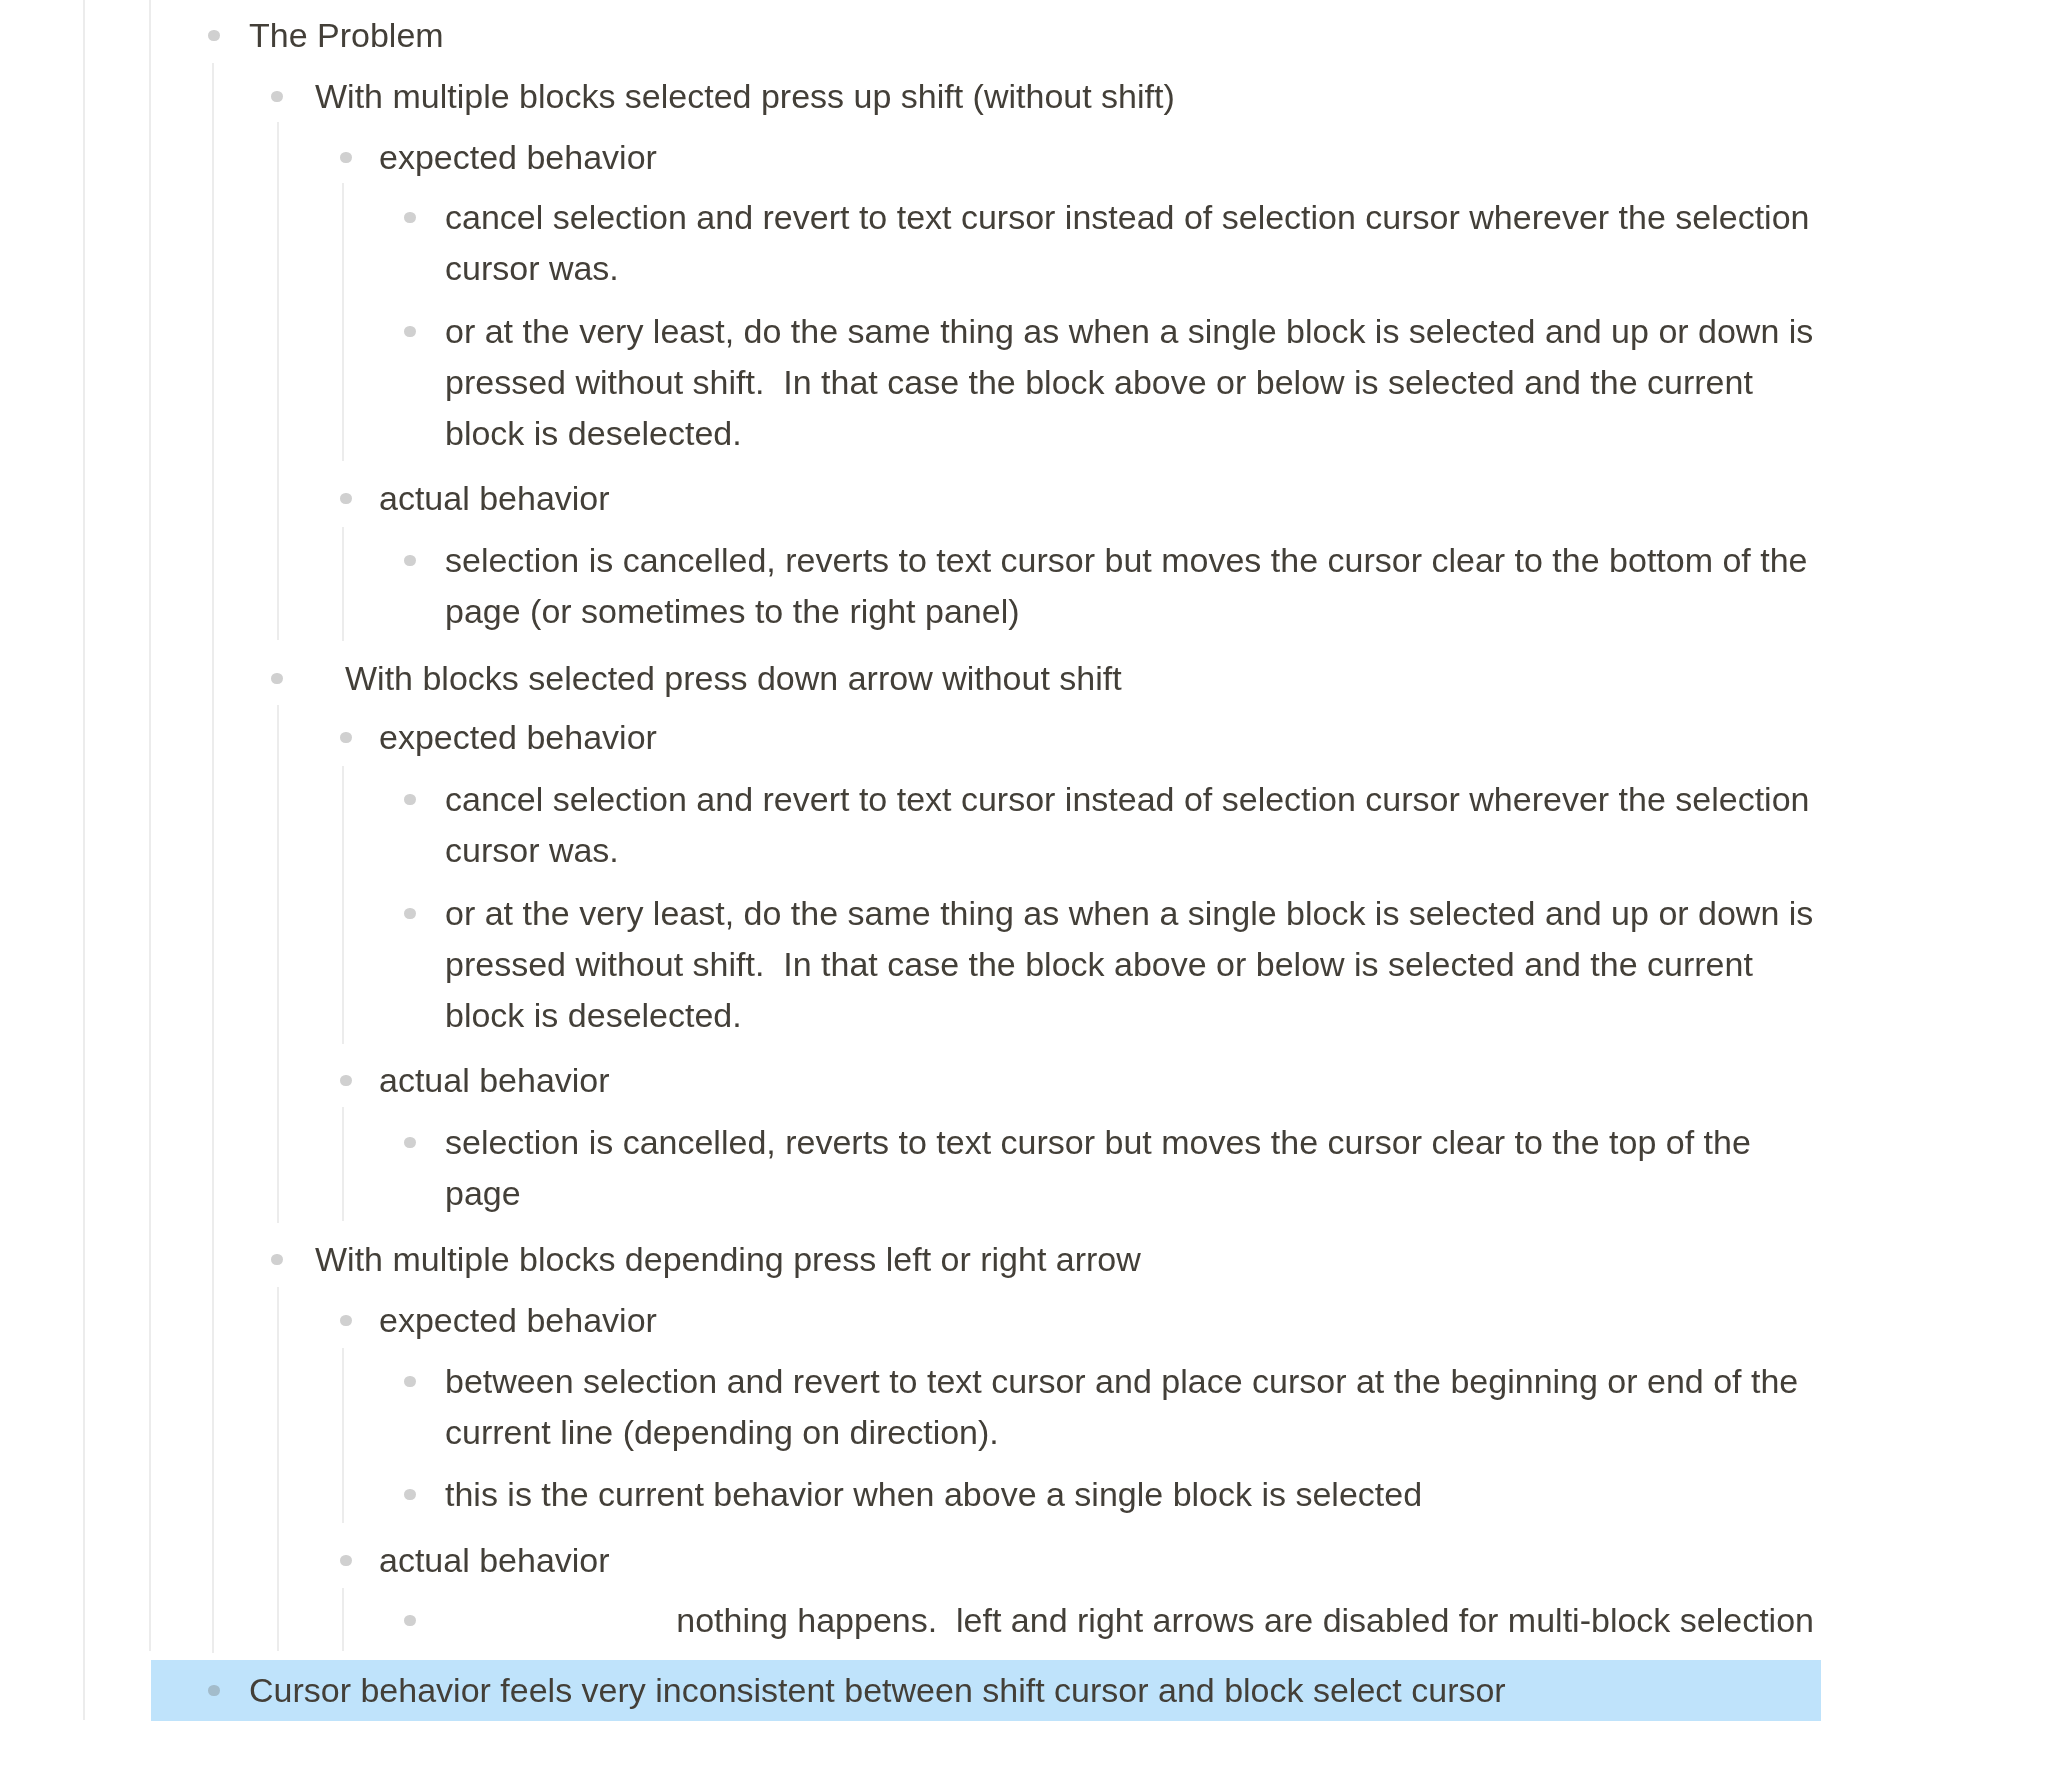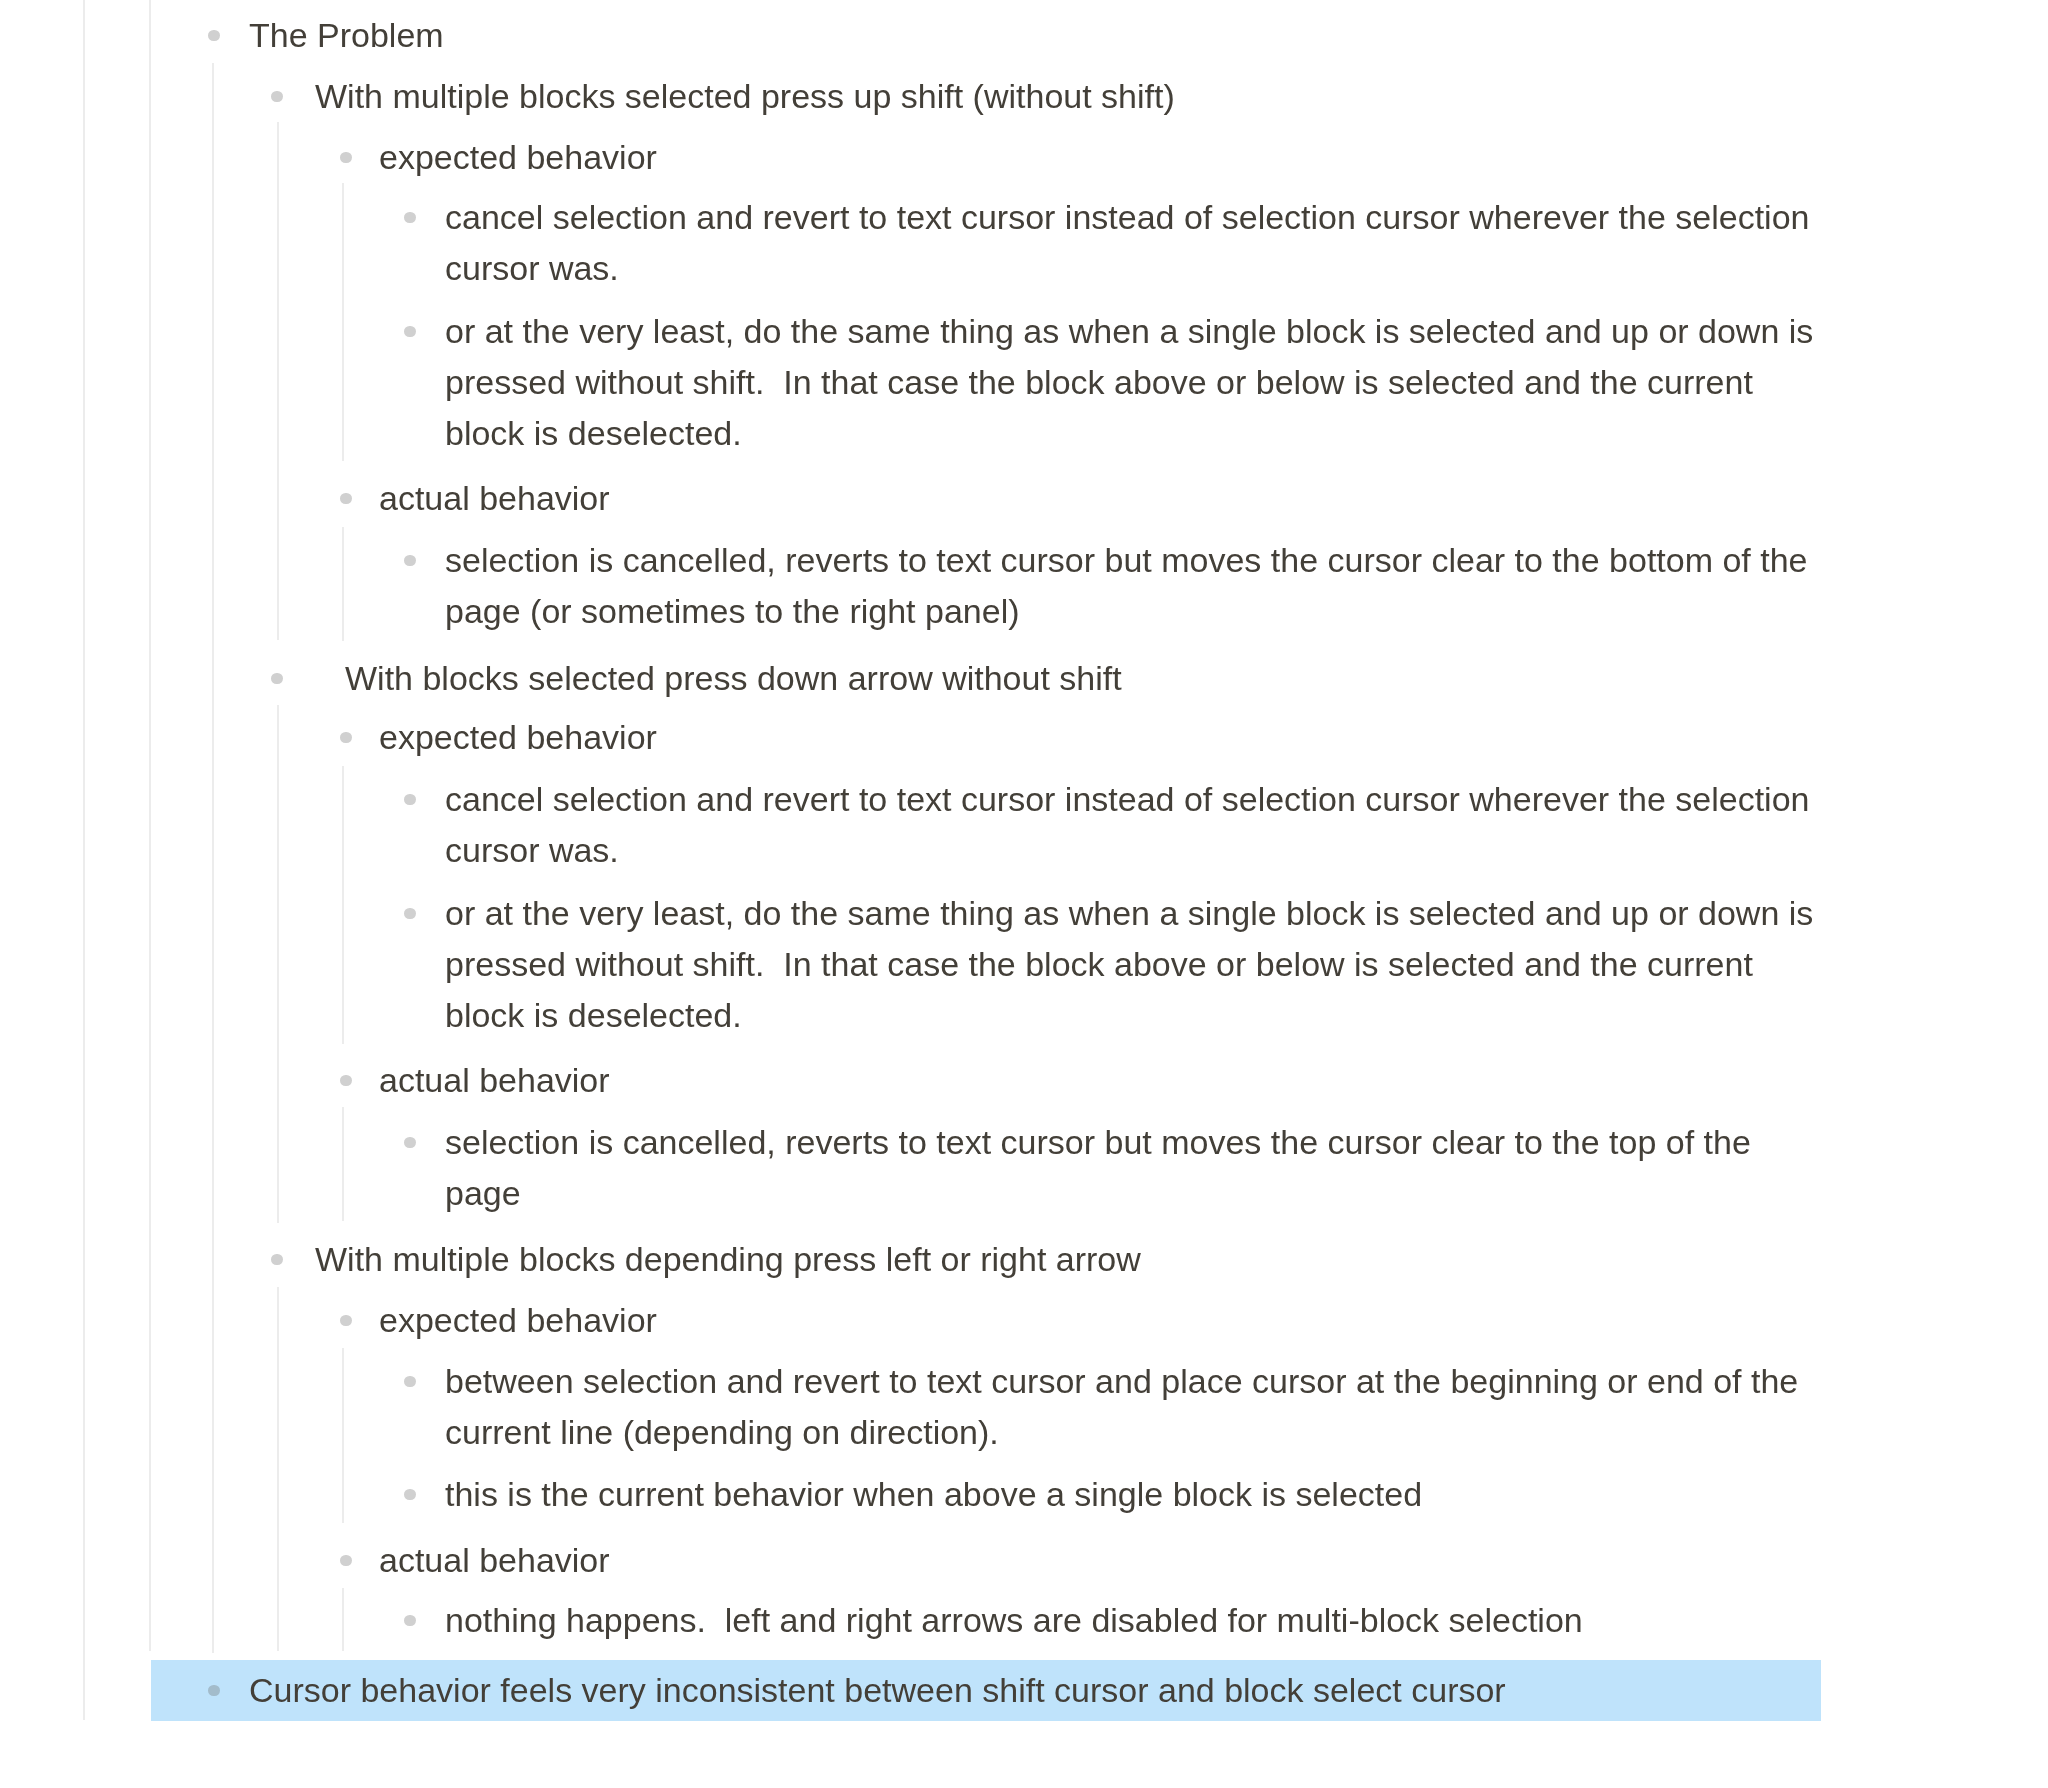--- a/index.html
+++ b/index.html
@@ -44,17 +44,17 @@
       <div class="row" style="top: 712px; left: 0px; width: 2049px;"><span class="bullet" style="left: 340px; top: 19.7px;"></span><span class="text" style="left: 379px; top: 0px;">expected behavior</span></div>
       <div class="row" style="top: 774px; left: 0px; width: 2049px;"><span class="bullet" style="left: 404px; top: 19.7px;"></span><span class="text" style="left: 445px; top: 0px;">cancel selection and revert to text cursor instead of selection cursor wherever the selection cursor was.</span></div>
       <div class="row" style="top: 888px; left: 0px; width: 2049px;"><span class="bullet" style="left: 404px; top: 19.7px;"></span><span class="text" style="left: 445px; top: 0px;">or at the very least, do the same thing as when a single block is selected and up or down is pressed without shift.  In that case the block above or below is selected and the current block is deselected.</span></div>
       <div class="row" style="top: 1055px; left: 0px; width: 2049px;"><span class="bullet" style="left: 340px; top: 19.7px;"></span><span class="text" style="left: 379px; top: 0px;">actual behavior</span></div>
       <div class="row" style="top: 1117px; left: 0px; width: 2049px;"><span class="bullet" style="left: 404px; top: 19.7px;"></span><span class="text" style="left: 445px; top: 0px;">selection is cancelled, reverts to text cursor but moves the cursor clear to the top of the page</span></div>
       <div class="row" style="top: 1234px; left: 0px; width: 2049px;"><span class="bullet" style="left: 271px; top: 19.7px;"></span><span class="text" style="left: 315px; top: 0px;">With multiple blocks depending press left or right arrow</span></div>
       <div class="row" style="top: 1295px; left: 0px; width: 2049px;"><span class="bullet" style="left: 340px; top: 19.7px;"></span><span class="text" style="left: 379px; top: 0px;">expected behavior</span></div>
       <div class="row" style="top: 1356px; left: 0px; width: 2049px;"><span class="bullet" style="left: 404px; top: 19.7px;"></span><span class="text" style="left: 445px; top: 0px;">between selection and revert to text cursor and place cursor at the beginning or end of the current line (depending on direction).</span></div>
       <div class="row" style="top: 1469px; left: 0px; width: 2049px;"><span class="bullet" style="left: 404px; top: 19.7px;"></span><span class="text" style="left: 445px; top: 0px;">this is the current behavior when above a single block is selected</span></div>
       <div class="row" style="top: 1535px; left: 0px; width: 2049px;"><span class="bullet" style="left: 340px; top: 19.7px;"></span><span class="text" style="left: 379px; top: 0px;">actual behavior</span></div>
-      <div class="row" style="top: 1595px; left: 0px; width: 2049px;"><span class="bullet" style="left: 404px; top: 19.7px;"></span><span class="text" style="left: 445px; top: 0px;">nothing happens.  left and right arrows are disabled for multi-block selection</span></div>
+      <div class="row" style="top: 1595px; left: 0px; width: 2049px;"><span class="bullet" style="left: 404px; top: 19.7px;"></span><span class="text" style="left: 445px; top: 0px; text-align: right;">nothing happens.  left and right arrows are disabled for multi-block selection</span></div>
       <div class="row" style="top: 1665px; left: 0px; width: 2049px;"><span class="bullet sel" style="left: 208px; top: 19.7px;"></span><span class="text" style="left: 249px; top: 0px;">Cursor behavior feels very inconsistent between shift cursor and block select cursor</span></div>
     </div>
 </div>
 
 
 </body></html>

